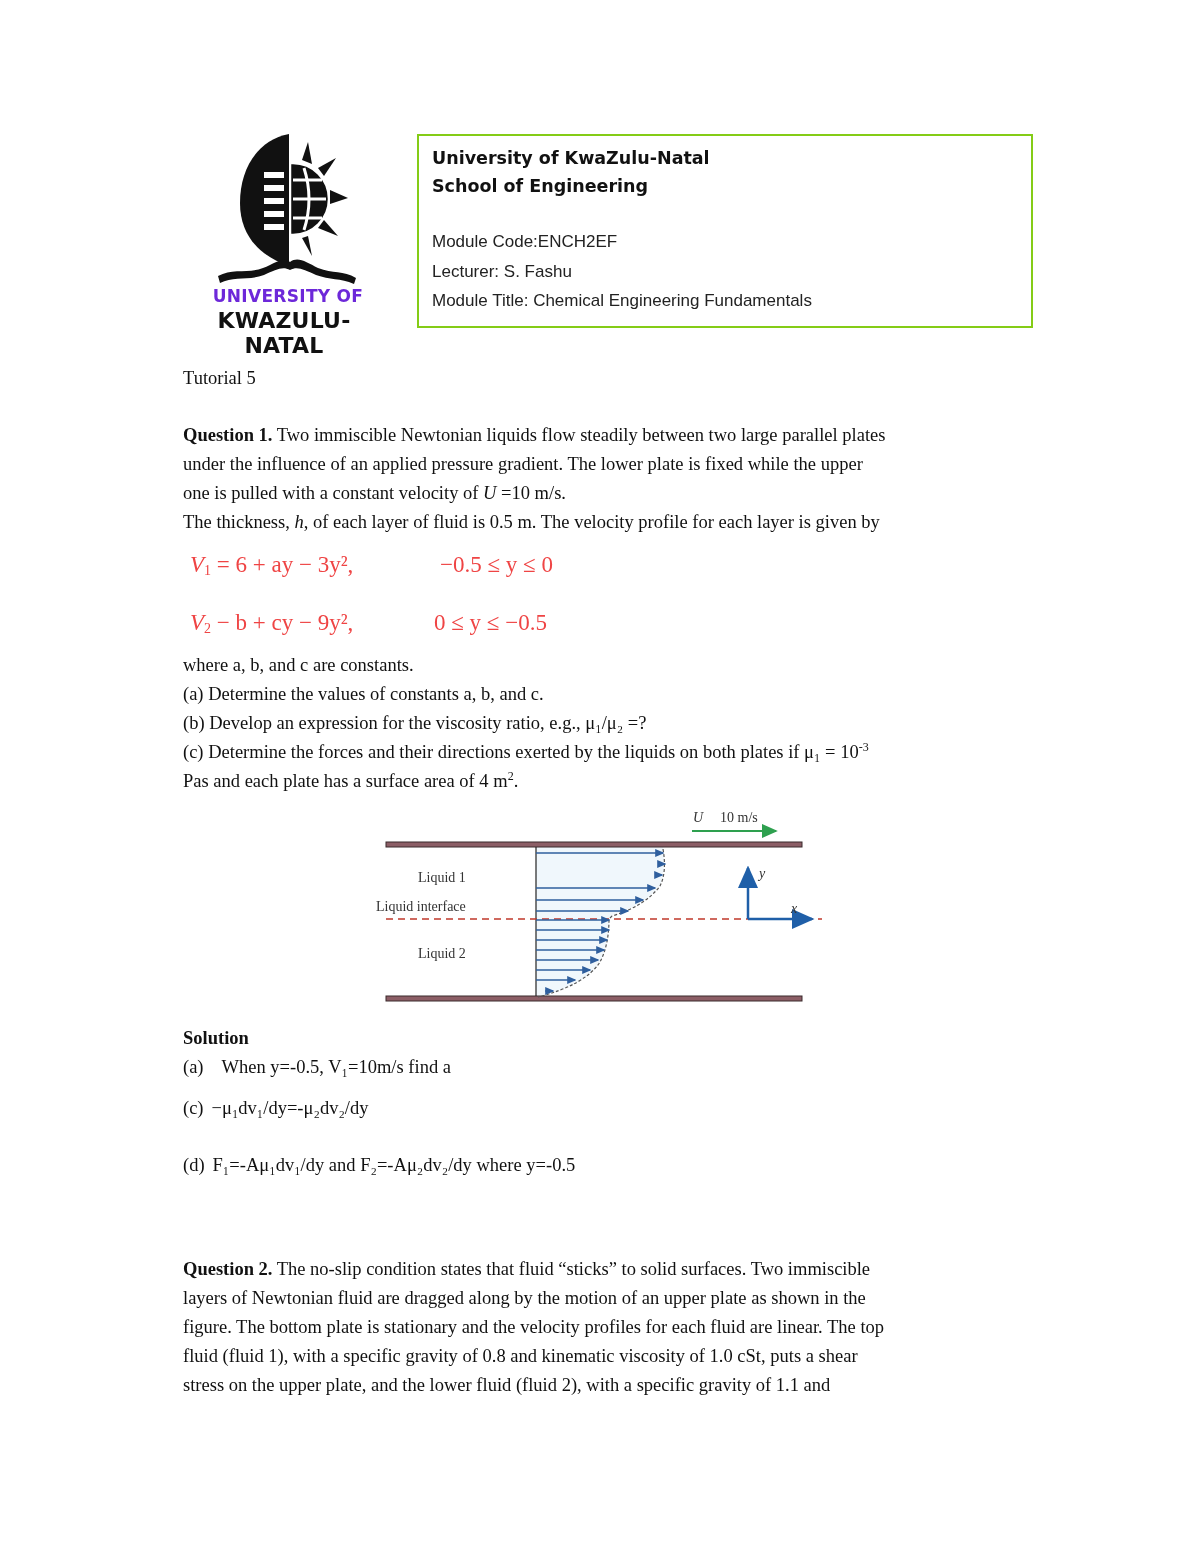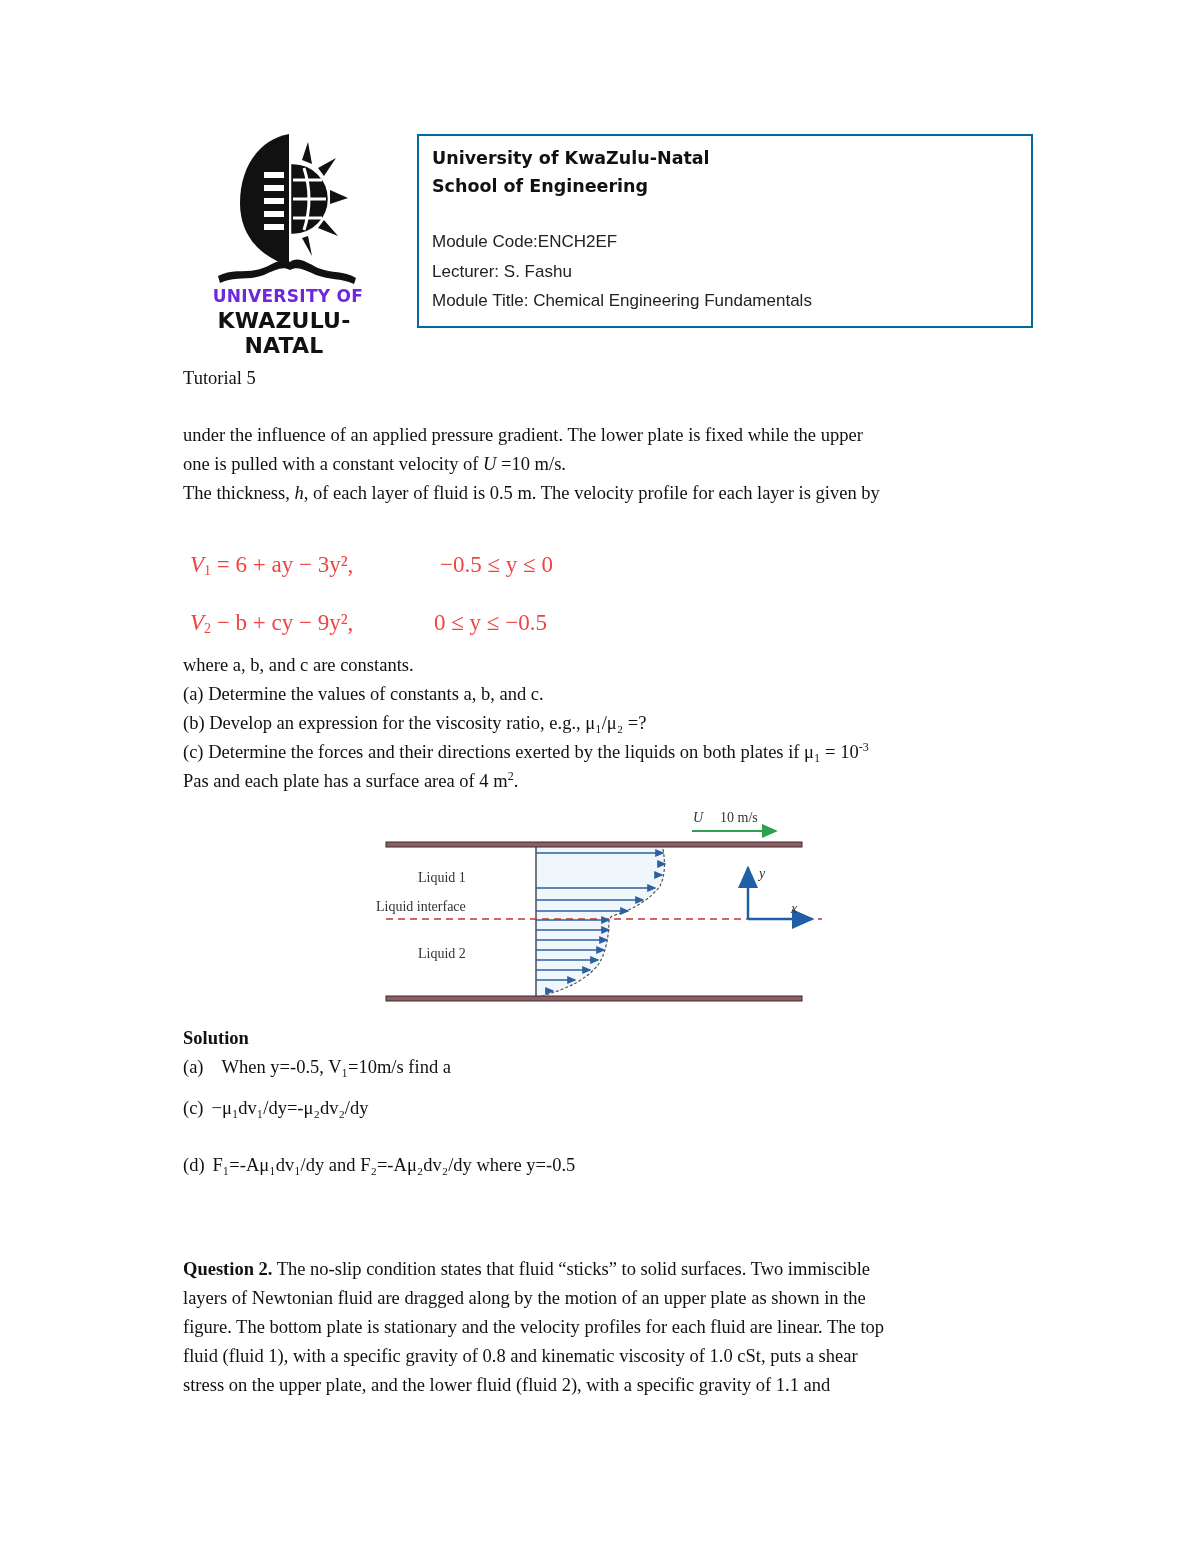--- a/index.html
+++ b/index.html
@@ -5,21 +5,21 @@
   html, body { margin: 0; padding: 0; background: #ffffff; }
   body { width: 1200px; height: 1553px; position: relative; overflow: hidden; font-family: "Liberation Serif", "DejaVu Serif", serif; color: #111; }
   .abs { position: absolute; }
 
   
   #logo { left: 178px; top: 128px; width: 212px; height: 210px; }
   .logo-text1 { position: absolute; left: 30px; top: 158px; width: 160px; text-align: center; font-family: "DejaVu Sans", sans-serif; font-weight: bold; font-size: 17px; letter-spacing: 0.3px; color: #6d28d9; }
   .logo-text2 { position: absolute; left: 0px; top: 180px; width: 212px; text-align: center; font-family: "DejaVu Sans", sans-serif; font-weight: bold; font-size: 22px; letter-spacing: 0.2px; color: #111; }
 
   
-  #header-box { left: 417px; top: 134px; width: 612px; height: 190px; border: 2px solid #0369a1; }
+  #header-box { left: 417px; top: 134px; width: 612px; height: 190px; border: 2px solid #84cc16; }
   .hb-title { position: absolute; left: 13px; font-family: "DejaVu Sans", sans-serif; font-weight: bold; font-size: 17.5px; color: #111; }
   .hb-line { position: absolute; left: 13px; font-family: "Liberation Sans", sans-serif; font-size: 17px; color: #222; }
   .hb-code { }
 
   
   .txt { position: absolute; left: 183px; width: 835px; font-size: 18.5px; line-height: 29px; }
   .just { text-align: justify; text-align-last: left; }
   .line { white-space: nowrap; }
   b { font-weight: bold; }
   i { font-style: italic; }
@@ -78,20 +78,23 @@
   </div>
   <div class="hb-line" style="top:155px;">
     <span>Module Title:</span>
     <span>Chemical Engineering Fundamentals</span>
   </div>
 </div>
 
 <div class="txt" style="top:364px;">Tutorial 5</div>
 
 <div class="txt just" style="top:421px;">
+  <div class="line" style="display:flex;justify-content:space-between;">
+    <span><b>Question 1.</b> <span>Two immiscible Newtonian liquids flow steadily between two large parallel plates</span></span>
+  </div>
   <div class="line">under the influence of an applied pressure gradient. The lower plate is fixed while the upper</div>
   <div class="line">
     <span>one is pulled with a constant velocity of </span><i>U</i><span> =10 m/s.</span>
   </div>
   <div class="line">
     <span>The thickness, </span><i>h</i><span>, of each layer of fluid is 0.5 m. The velocity profile for each layer is given by</span>
   </div>
 </div>
 
 <div class="eq" style="left:190px; top:552px;">

